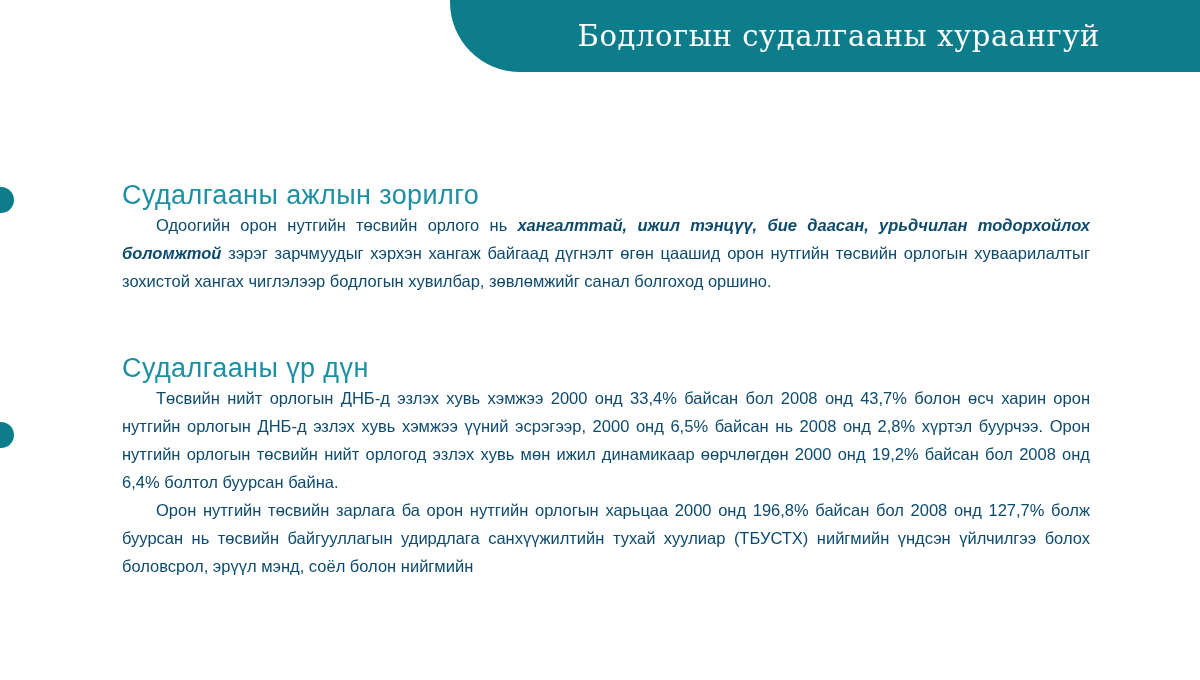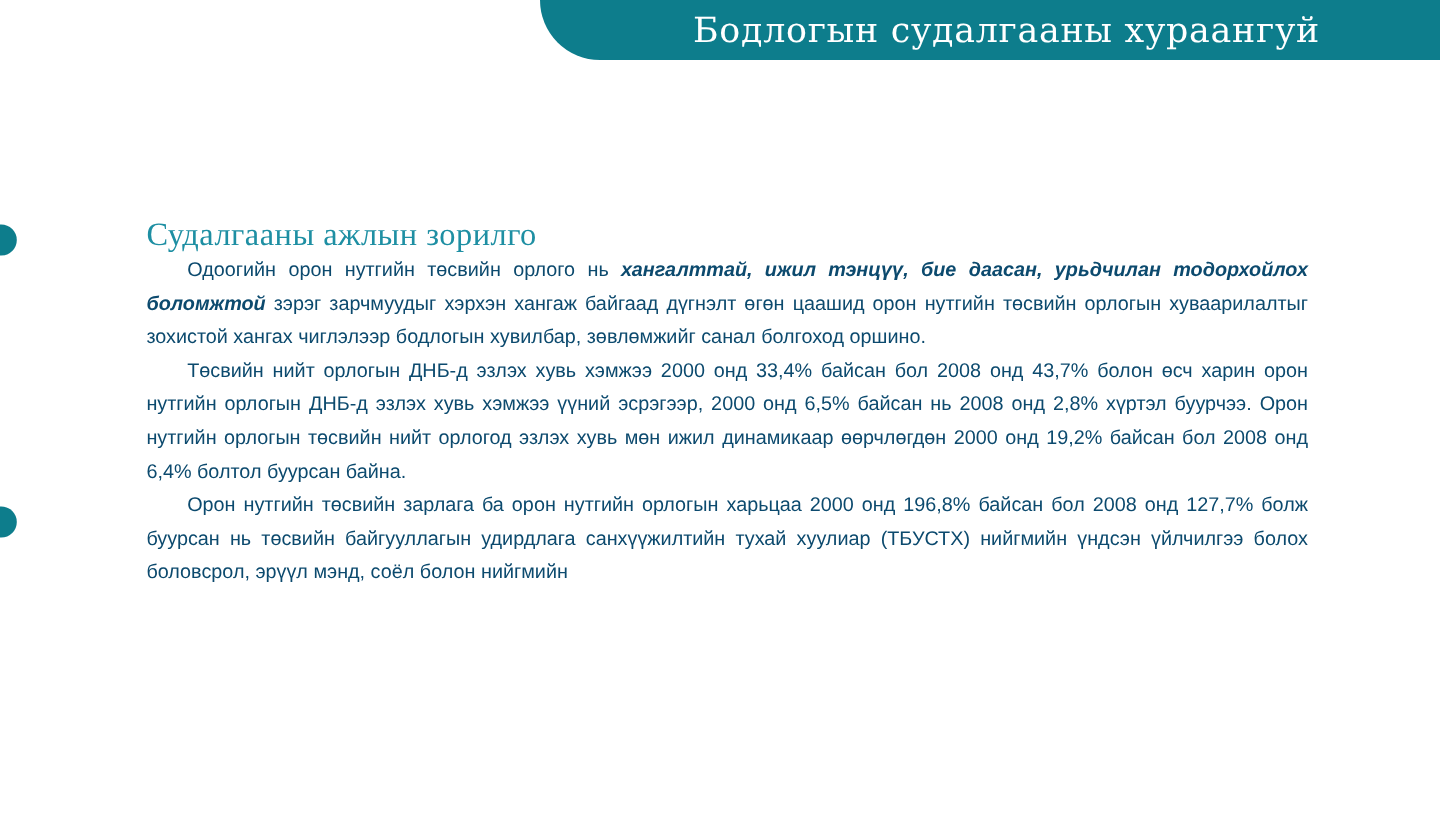--- a/index.html
+++ b/index.html
@@ -14,21 +14,21 @@
     overflow: hidden;
     position: relative;
   }
 
   
   .header-banner {
     position: absolute;
     top: 0;
     left: 450px;
     right: 0;
-    height: 50px;
+    height: 72px;
     background: #0d7d8c;
     border-bottom-left-radius: 70px;
     display: flex;
     align-items: center;
     justify-content: flex-end;
     box-sizing: border-box;
     padding-right: 100px;
   }
   .header-title {
     color: #ffffff;
@@ -56,21 +56,21 @@
     top: 62px;
     left: 0;
     right: 0;
     bottom: 0;
     padding: 0 110px 0 122px;
     box-sizing: border-box;
   }
 
   .section-heading {
     color: #1e8fa3;
-    font-family: Liberation Serif, serif;
+    font-family: Liberation Sans, sans-serif;
     font-size: 27px;
     font-weight: normal;
     margin: 0;
     letter-spacing: 0.4px;
   }
   .section-1-heading { padding-top: 118px; }
   .section-2-heading { padding-top: 58px; }
 
   p.body-text {
     margin: 0;
@@ -100,20 +100,21 @@
 <div class="edge-dot dot-2"></div>
 
 <div class="content">
 
   <h2 class="section-heading section-1-heading">Судалгааны ажлын зорилго</h2>
 
   <p class="body-text para-gap-first">
     <span>Одоогийн орон нутгийн төсвийн орлого нь </span><span class="emph">хангалттай, ижил тэнцүү, бие даасан, урьдчилан тодорхойлох боломжтой</span><span> зэрэг зарчмуудыг хэрхэн хангаж байгаад дүгнэлт өгөн цаашид орон нутгийн төсвийн орлогын хуваарилалтыг зохистой хангах чиглэлээр бодлогын хувилбар, зөвлөмжийг санал болгоход оршино.</span>
   </p>
 
+  <h2 class="section-heading section-2-heading">Судалгааны үр дүн</h2>
 
   <p class="body-text para-gap-first">
     <span>Төсвийн нийт орлогын ДНБ-д эзлэх хувь хэмжээ 2000 онд 33,4% байсан бол 2008 онд 43,7% болон өсч харин орон нутгийн орлогын ДНБ-д эзлэх хувь хэмжээ үүний эсрэгээр, 2000 онд 6,5% байсан нь 2008 онд 2,8% хүртэл буурчээ. Орон нутгийн орлогын төсвийн нийт орлогод эзлэх хувь мөн ижил динамикаар өөрчлөгдөн 2000 онд 19,2% байсан бол 2008 онд 6,4% болтол буурсан байна.</span>
   </p>
 
   <p class="body-text para-gap">
     <span>Орон нутгийн төсвийн зарлага ба орон нутгийн орлогын харьцаа 2000 онд 196,8% байсан бол 2008 онд 127,7% болж буурсан нь төсвийн байгууллагын удирдлага санхүүжилтийн тухай хуулиар (ТБУСТХ) нийгмийн үндсэн үйлчилгээ болох боловсрол, эрүүл мэнд, соёл болон нийгмийн</span>
   </p>
 
 </div>

